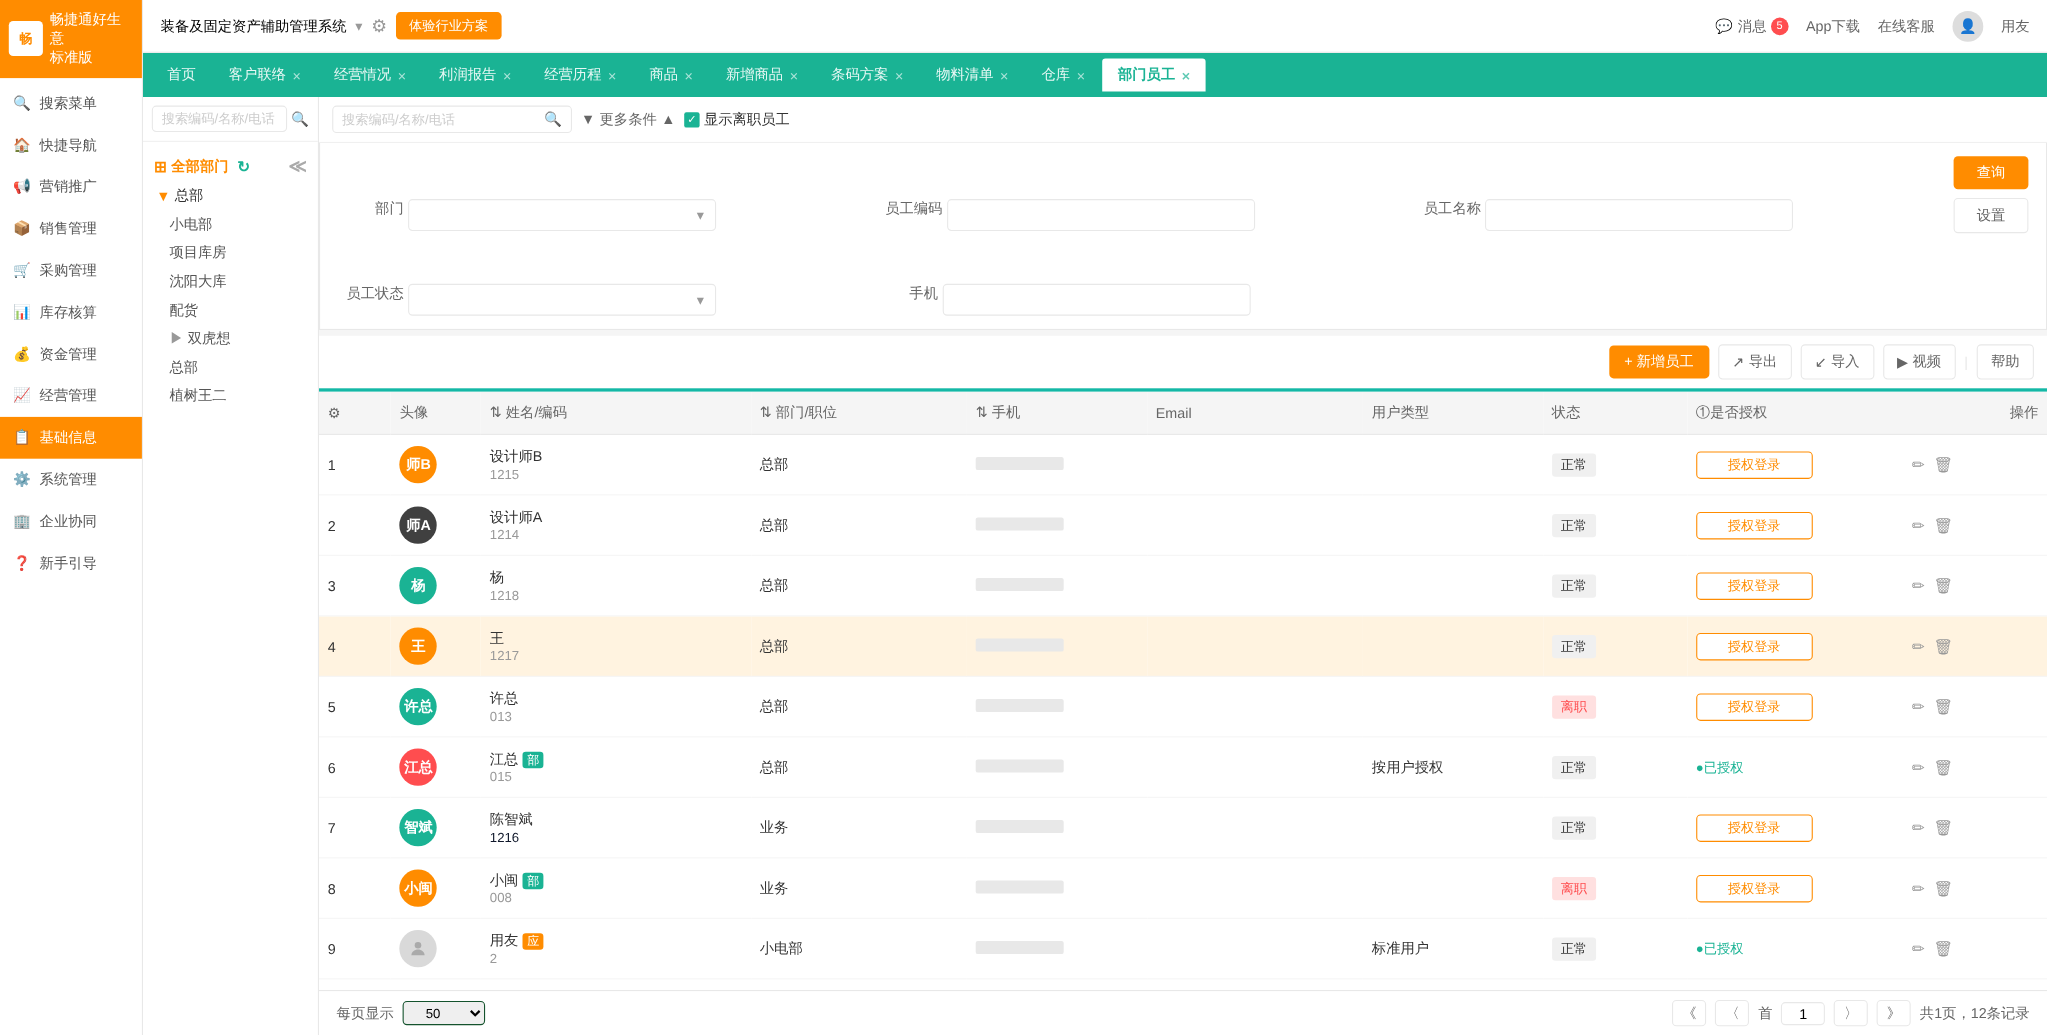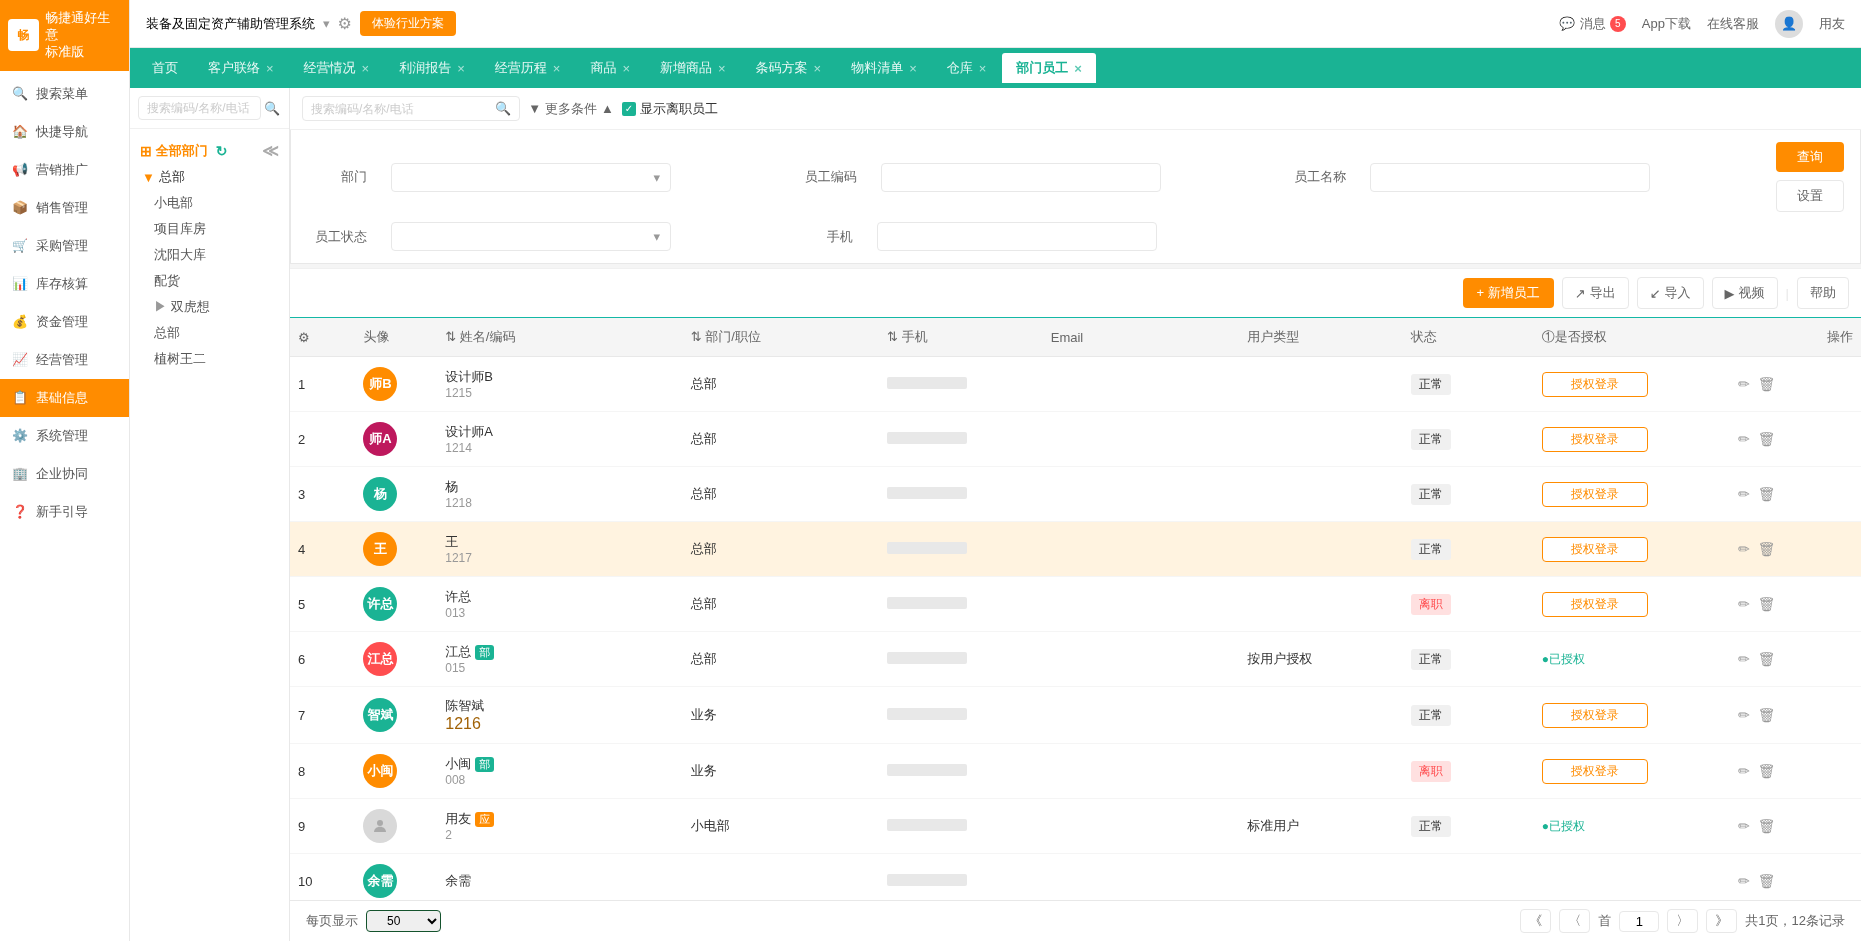--- a/index.html
+++ b/index.html
@@ -53,30 +53,30 @@
     .search-input-wrap input { border: none; outline: none; font-size: 12px; color: #333; width: 180px; }
     .search-input-wrap input::placeholder { color: #ccc; }
     .more-filter { display: flex; align-items: center; gap: 4px; color: #666; cursor: pointer; font-size: 12px; }
     .show-resigned { display: flex; align-items: center; gap: 4px; font-size: 12px; color: #333; cursor: pointer; }
     .checkbox-checked { width: 14px; height: 14px; background: #1ab394; border-radius: 2px; display: flex; align-items: center; justify-content: center; color: #fff; font-size: 10px; }
 
     
     .filter-panel { background: #fff; border: 1px solid #e8e8e8; margin: 0 0 0 0; padding: 12px 16px; border-top: none; }
     .filter-row { display: flex; align-items: center; gap: 16px; margin-bottom: 10px; }
     .filter-row:last-child { margin-bottom: 0; }
-    .filter-item { display: flex; align-items: center; gap: 24px; flex: 1; }
+    .filter-item { display: flex; gap: 4px; flex: 1; margin-top: 36px; }
     .filter-label { color: #666; font-size: 13px; white-space: nowrap; width: 60px; text-align: right; }
     .filter-select { flex: 1; border: 1px solid #e8e8e8; border-radius: 4px; padding: 6px 10px; font-size: 13px; display: flex; align-items: center; justify-content: space-between; cursor: pointer; background: #fff; color: #999; max-width: 280px; }
     .filter-input { flex: 1; border: 1px solid #e8e8e8; border-radius: 4px; padding: 6px 10px; font-size: 13px; background: #fff; max-width: 280px; outline: none; }
     .filter-buttons { display: flex; gap: 8px; flex-direction: column; }
     .btn-search { background: #ff8c00; color: #fff; border: none; border-radius: 4px; padding: 6px 8px; cursor: pointer; font-size: 13px; }
     .btn-set { background: #fff; color: #666; border: 1px solid #e8e8e8; border-radius: 4px; padding: 6px 20px; cursor: pointer; font-size: 13px; }
 
     
-    .toolbar { background: #fff; padding: 8px 12px; display: flex; align-items: center; justify-content: space-between; border-bottom: 1px solid #14b8a6; border-top: 1px solid #f0f0f0; margin-top: 4px; }
+    .toolbar { background: #fff; padding: 8px 12px; display: flex; align-items: center; justify-content: space-between; border-bottom: 3px solid #14b8a6; border-top: 1px solid #f0f0f0; margin-top: 4px; }
     .toolbar-right { display: flex; align-items: center; gap: 8px; }
     .btn-add { background: #ff8c00; color: #fff; border: none; border-radius: 4px; padding: 6px 14px; cursor: pointer; font-size: 13px; display: flex; align-items: center; gap: 4px; }
     .btn-outline { background: #fff; color: #666; border: 1px solid #e8e8e8; border-radius: 4px; padding: 6px 12px; cursor: pointer; font-size: 12px; display: flex; align-items: center; gap: 4px; }
 
     
     .table-wrap { flex: 1; overflow-y: auto; background: #fff; }
     table { width: 100%; border-collapse: collapse; }
     thead tr { background: #f5f5f5; }
     thead th { padding: 10px 8px; text-align: left; font-weight: normal; color: #666; font-size: 13px; border-bottom: 1px solid #e8e8e8; white-space: nowrap; }
     tbody tr { border-bottom: 1px solid #f5f5f5; }
@@ -419,21 +419,21 @@
       <td class="col-action">
         <div class="action-icons">
           <span class="action-icon" title="编辑">✏</span>
           <span class="action-icon" title="删除">🗑</span>
         </div>
       </td>
     </tr>
               <tr>
       <td class="col-num">2</td>
       <td class="col-avatar">
-        <div class="avatar" style="background:#be185d;">师A</div>
+        <div class="avatar" style="background:#404040;">师A</div>
       </td>
       <td class="col-name">
         <div>设计师A</div>
         <div style="color:#999; font-size:12px;">1214</div>
       </td>
       <td class="col-dept">总部</td>
       <td class="col-phone">
         <span class="phone-blur"></span>
       </td>
       <td class="col-email"></td>
@@ -563,21 +563,21 @@
         </div>
       </td>
     </tr>
               <tr>
       <td class="col-num">7</td>
       <td class="col-avatar">
         <div class="avatar" style="background:#1ab394;">智斌</div>
       </td>
       <td class="col-name">
         <div>陈智斌</div>
-        <div style="color:#a16207; font-size:16px;">1216</div>
+        <div style="color:#0f172a; font-size:12px;">1216</div>
       </td>
       <td class="col-dept">业务</td>
       <td class="col-phone">
         <span class="phone-blur"></span>
       </td>
       <td class="col-email"></td>
       <td class="col-usertype"></td>
       <td class="col-status">
         <span class="status-badge status-normal">正常</span>
       </td>

